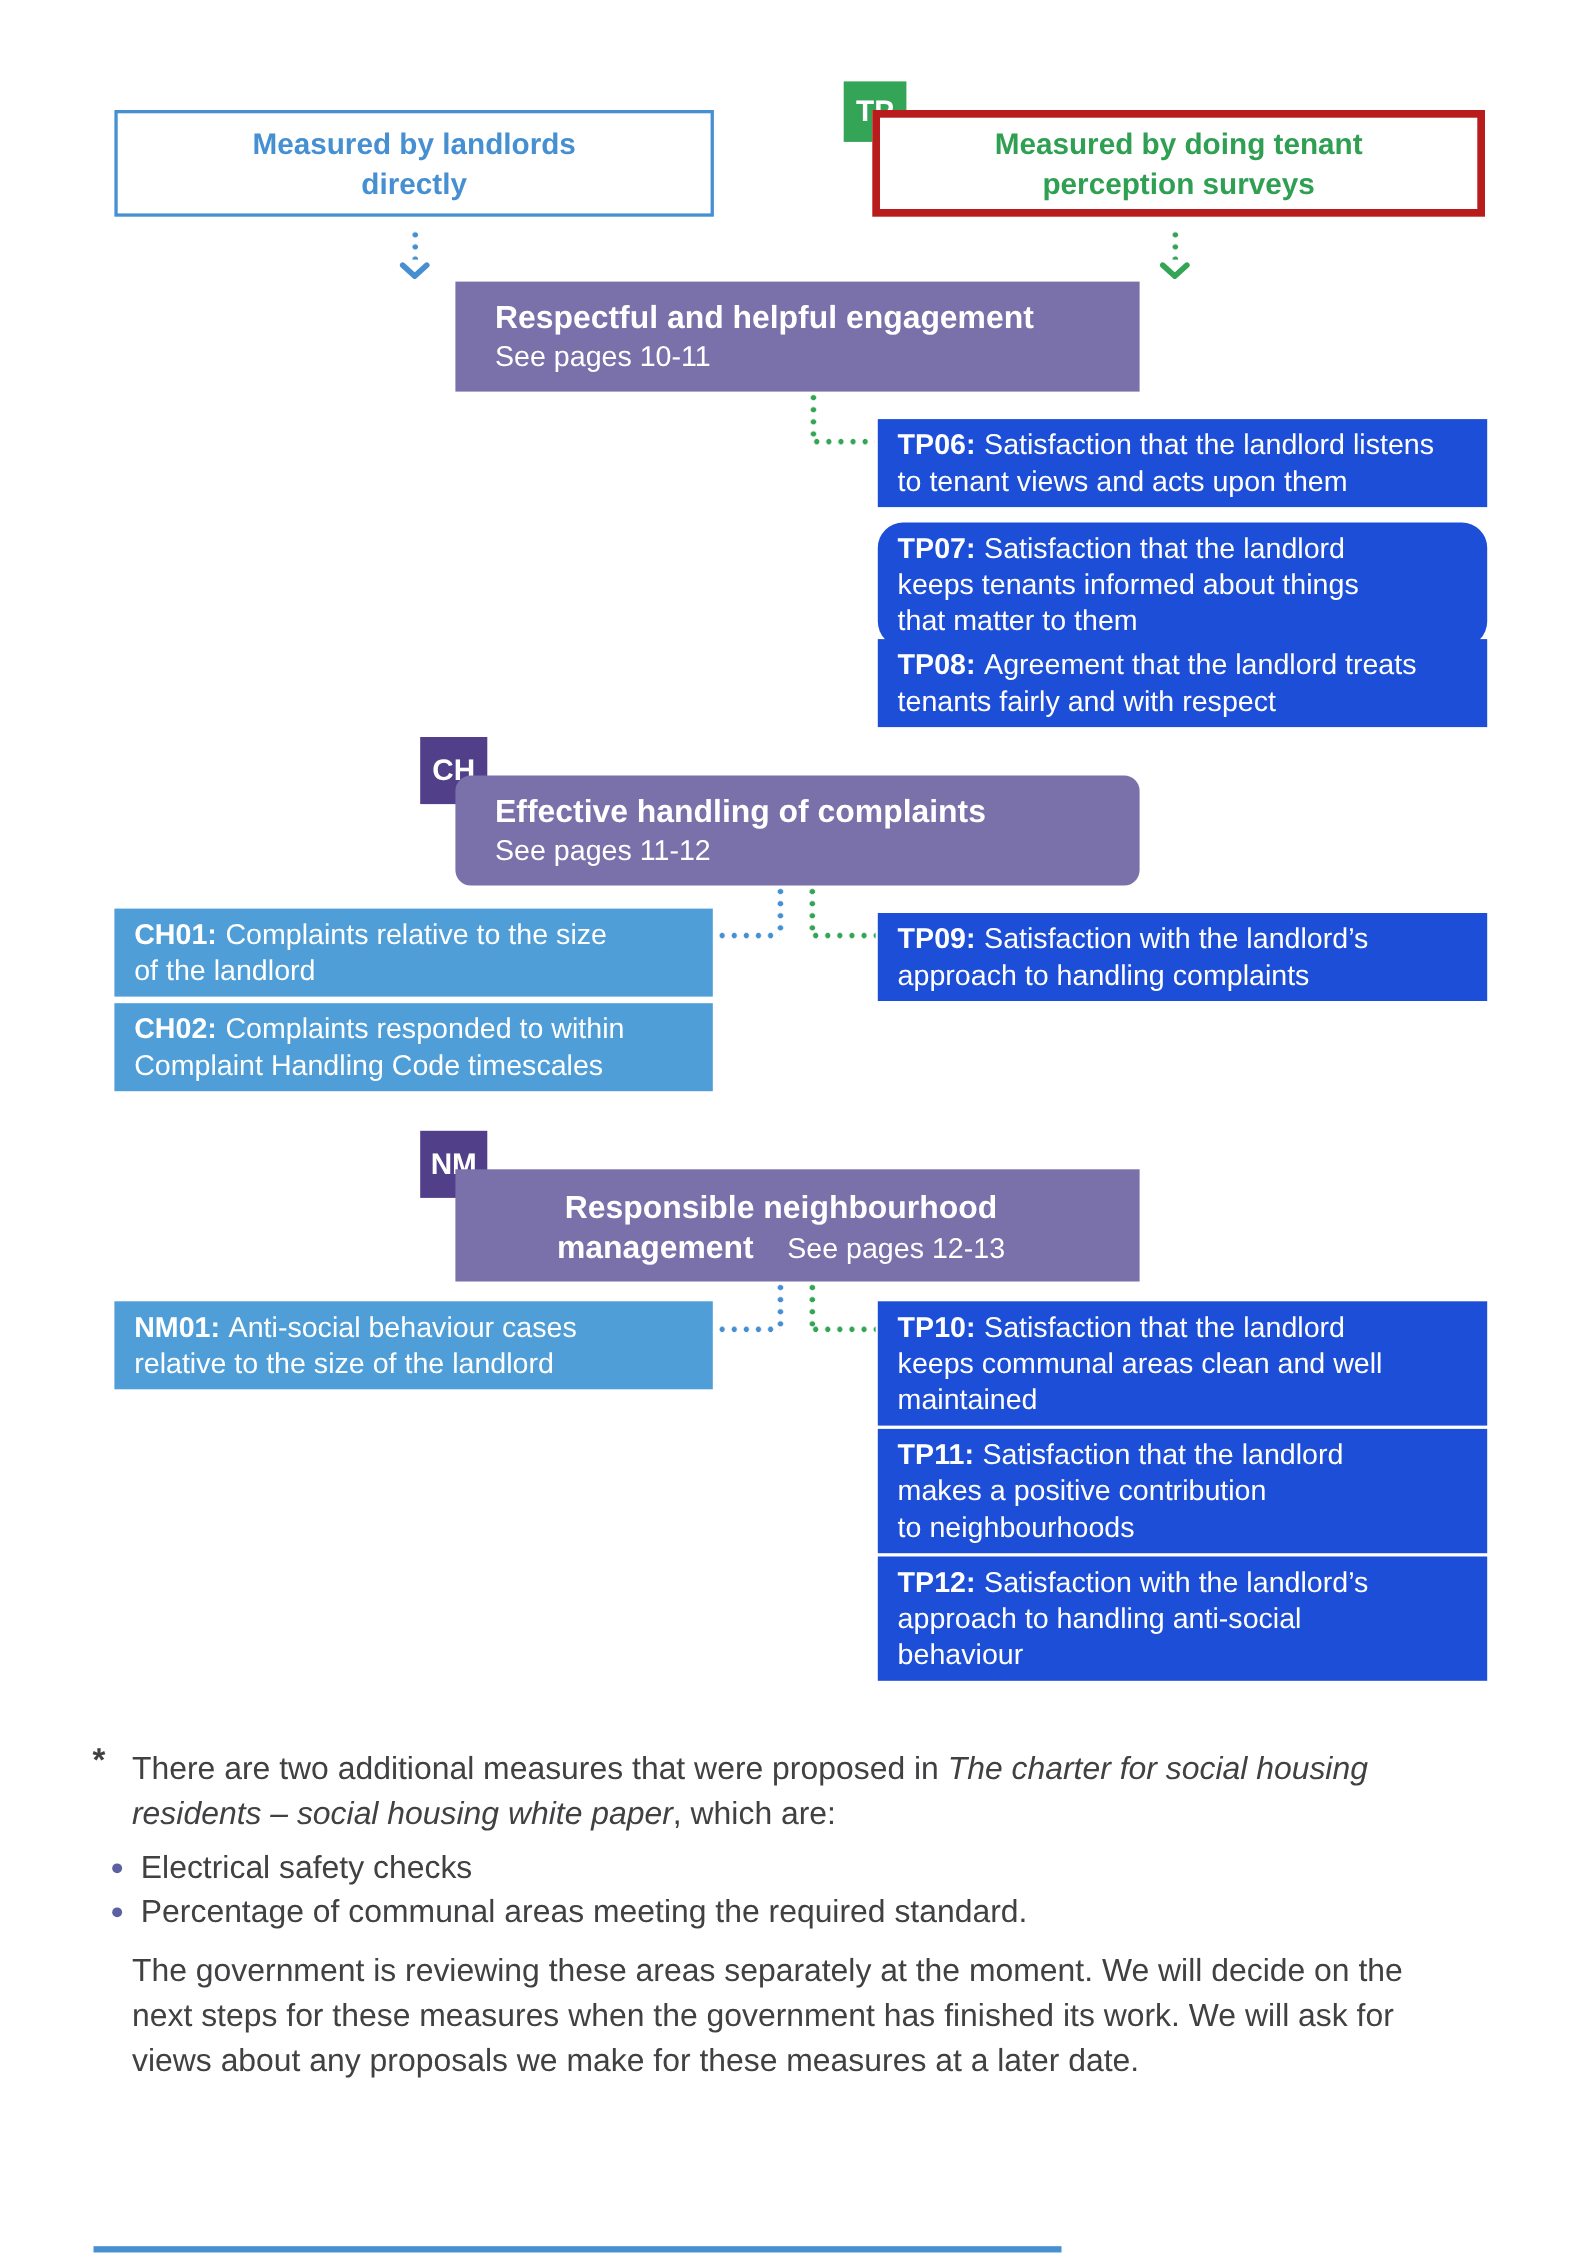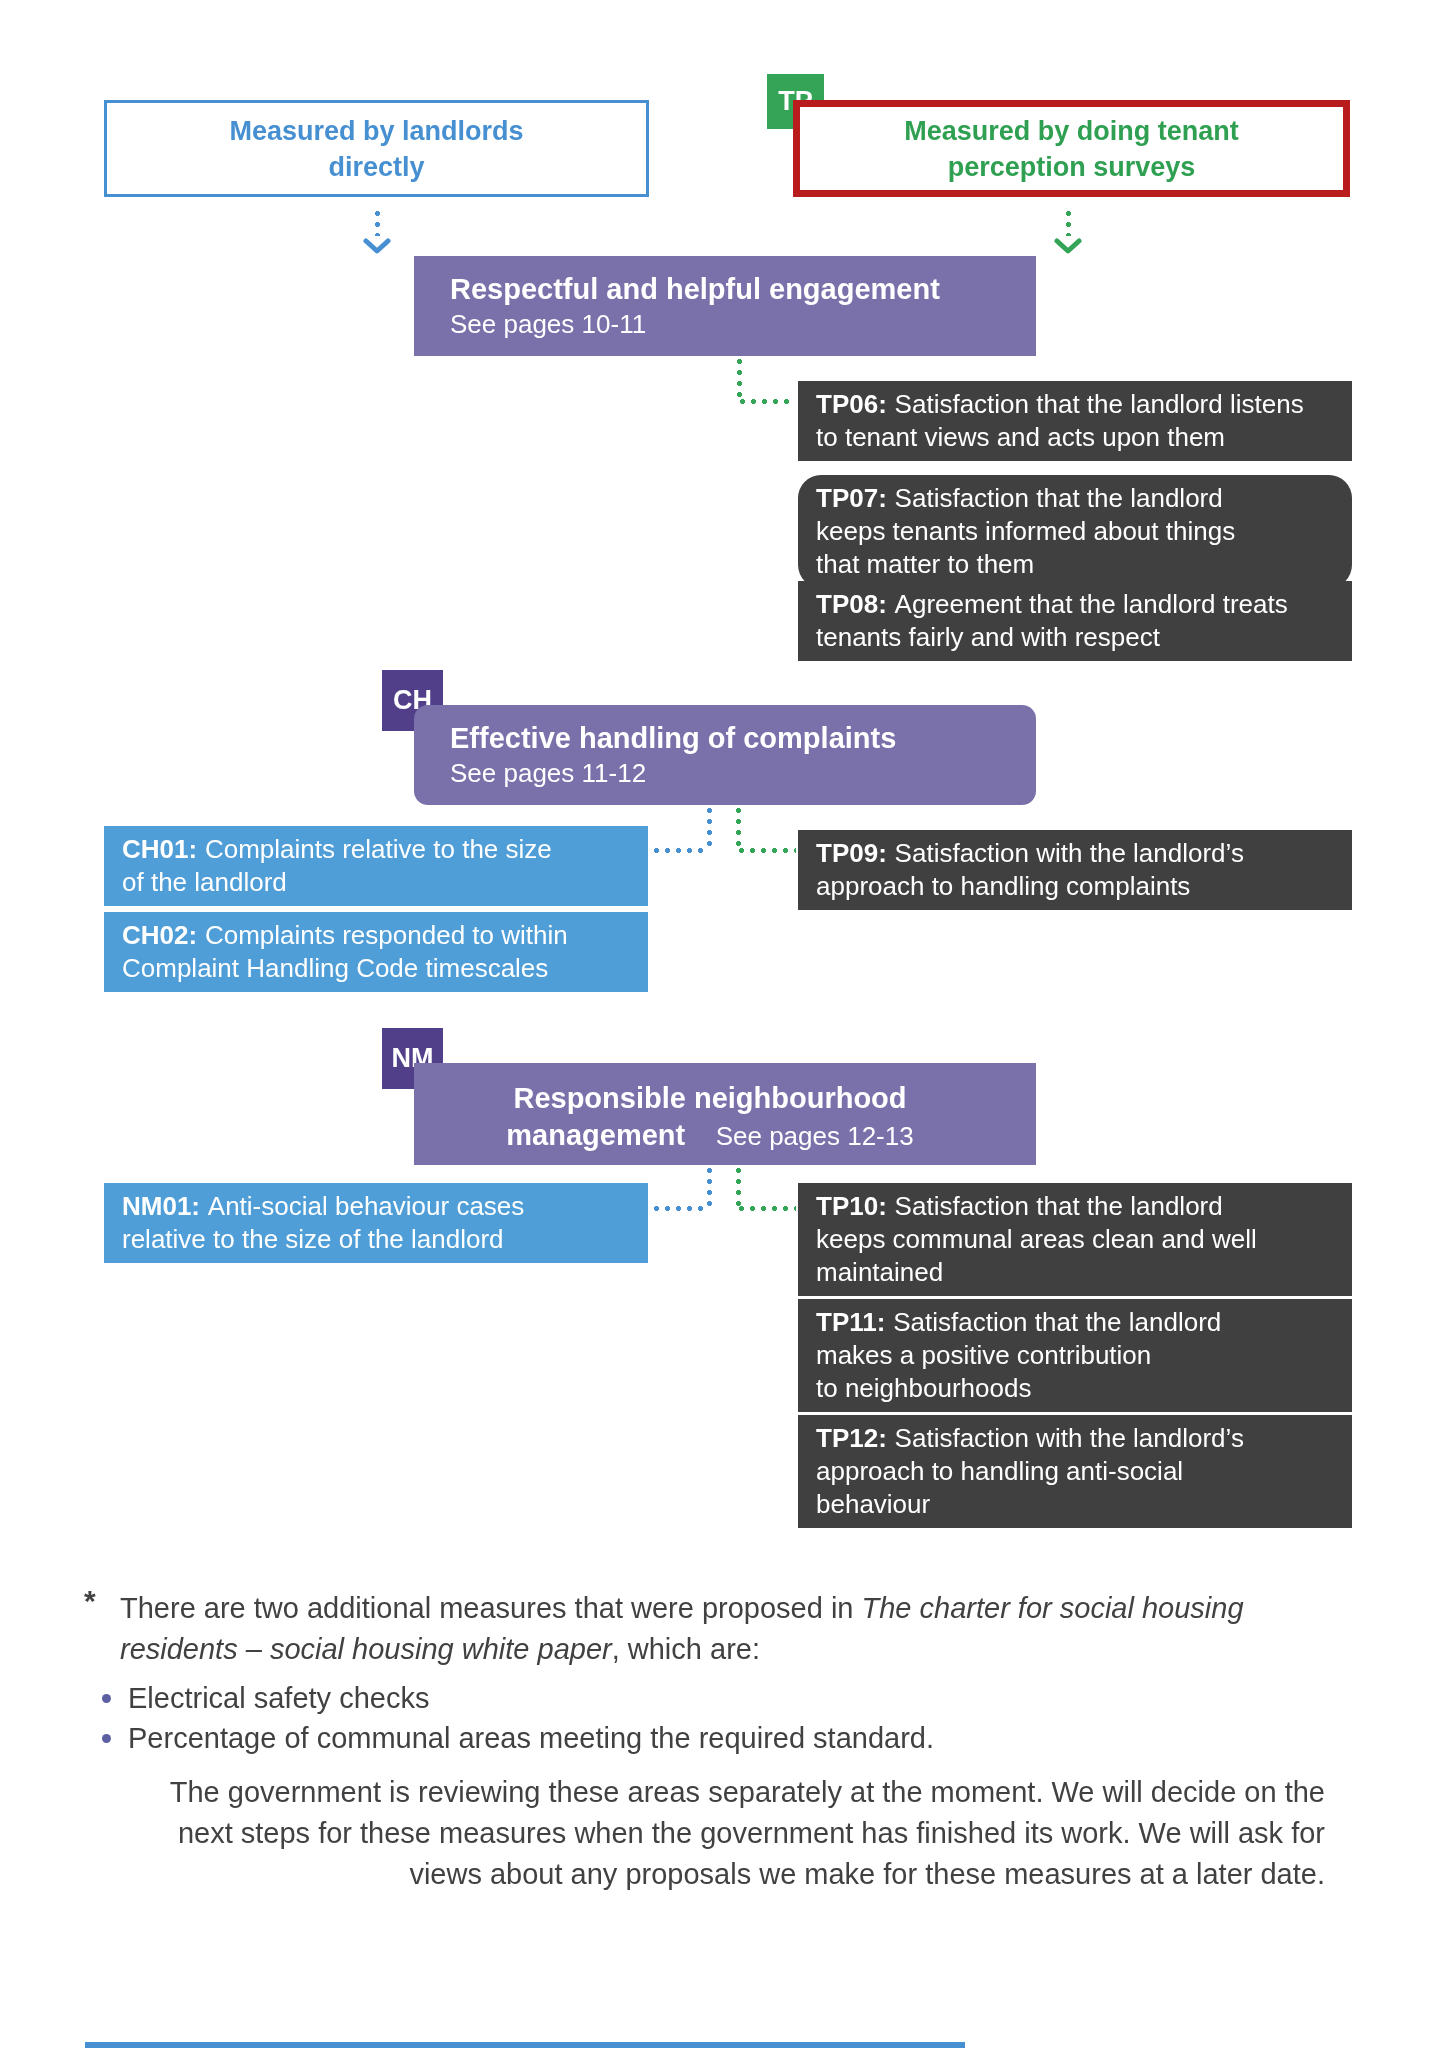--- a/index.html
+++ b/index.html
@@ -22,21 +22,21 @@
   
   .theme-box { position:absolute; background:#7A70AA; color:#ffffff; padding:15px 20px 0 36px; }
   .theme-title { font-size:29px; font-weight:700; line-height:37px; }
   .theme-pages { font-size:26px; font-weight:400; line-height:33px; }
   .theme-pages-inline { font-size:26px; font-weight:400; margin-left:26px; }
   .theme-wrap { width:520px; }
 
   
   .measure { position:absolute; color:#ffffff; font-size:26px; line-height:33px; padding:7px 18px 7px 18px; }
   .measure-blue  { background:#4F9ED8; left:104px; width:544px; }
-  .measure-green { background:#404040; left:798px; width:554px; }
+  .measure-green { background:#1d4ed8; left:798px; width:554px; }
   .m-code { font-weight:700; margin-right:0.3em; }
   .m-text { white-space:pre-line; }
 
   
   .dv { position:absolute; width:5px;
         background-image:radial-gradient(circle at 2.5px 5.5px, var(--c) 2.3px, transparent 2.7px);
         background-size:5px 11px; background-repeat:repeat-y; }
   .dh { position:absolute; height:5px;
         background-image:radial-gradient(circle at 5.5px 2.5px, var(--c) 2.3px, transparent 2.7px);
         background-size:11px 5px; background-repeat:repeat-x; }
@@ -44,21 +44,21 @@
   .c-green { --c:#34A456; }
   .chev { position:absolute; }
 
   
   .fn-marker { position:absolute; font-size:30px; font-weight:600; color:#414042; }
   .fn-text { position:absolute; font-size:29px; line-height:41px; color:#414042; }
   .fn-text em { font-style:italic; }
   .bullet-list { position:absolute; list-style:none; }
   .bullet-item { position:relative; padding-left:32px; font-size:29px; line-height:40px; color:#414042; }
   .bullet-dot { position:absolute; left:6px; top:16px; width:9px; height:9px; border-radius:50%; background:#5C5FA2; }
-  .fn-para { position:absolute; font-size:29px; line-height:41px; color:#414042;text-align:right; }
+  .fn-para { position:absolute; font-size:29px; line-height:41px; color:#414042; }
 
   .bottom-rule { position:absolute; left:85px; top:2042px; width:880px; height:6px; background:#4690D2; }
 </style>
 </head>
 <body>
 
 <div class="page">
 
   <div class="outline-box outline-blue" style="left:104px; top:100px; width:545px; height:97px;">
     <div style="max-width:380px;">Measured by landlords directly</div>

